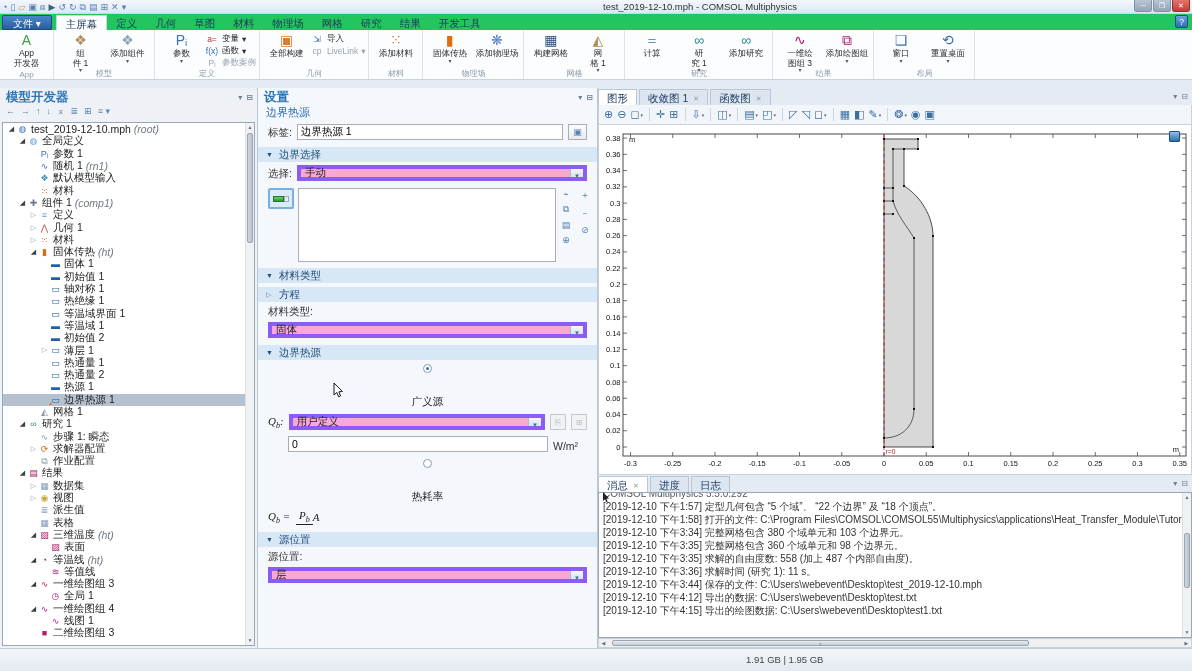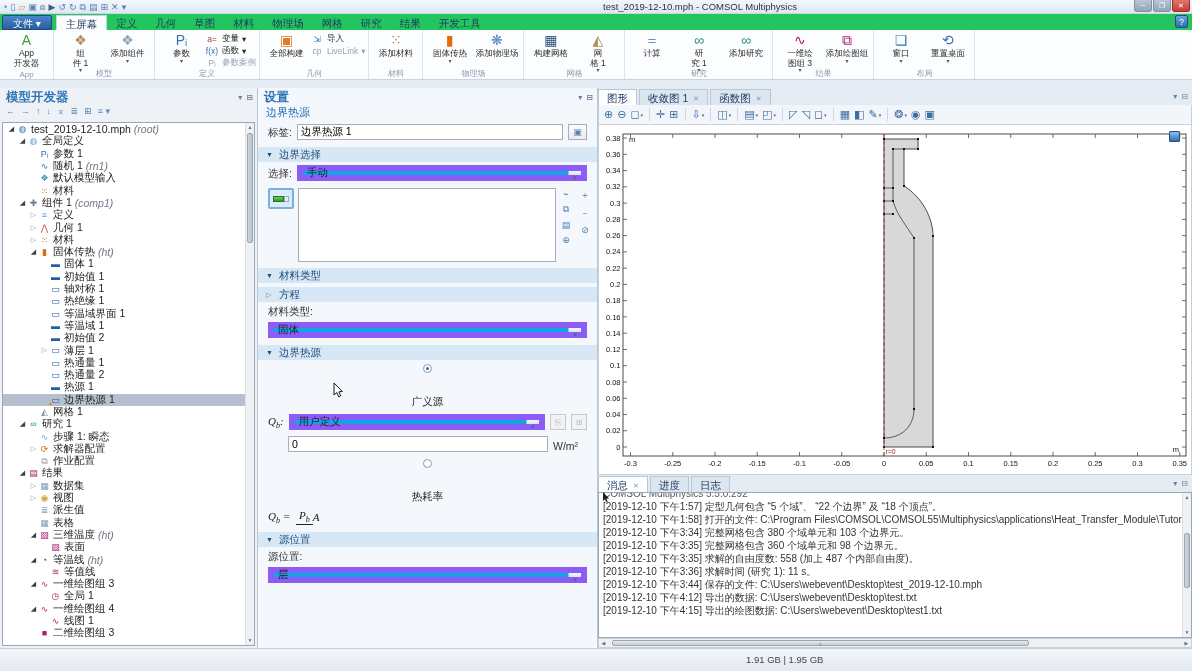--- a/index.html
+++ b/index.html
@@ -82,21 +82,21 @@
   .set-sub { padding:1px 8px; font-size:11px; color:#2a6fb5; }
   .srow { display:flex; align-items:flex-end; padding:3px 10px; gap:5px; }
   .slab { font-size:10.5px; color:#333; flex:none; }
   .tinput { flex:1; height:16px; border:1px solid #abadb3; background:#fff; font-size:10.5px;
     padding:0 3px; font-family:inherit; }
   .sqbtn { width:19px; height:16px; border:1px solid #abadb3; background:linear-gradient(#fdfdfd,#e8ecf0);
     font-size:9px; color:#5a7fae; text-align:center; line-height:15px; flex:none; }
   .sec-bar { height:15px; background:#d7e7f6; color:#1f4e79; display:flex; align-items:center;
     gap:5px; padding-left:8px; font-size:10.5px; margin-top:4px; }
   .sec-bar .tri { font-size:7px; width:8px; }
-  .combo { flex:1; height:16px; border:6px solid #8b5cf6; background:#0ea5e9; display:flex;
+  .combo { flex:1; height:16px; border:4px solid #8b5cf6; background:#f9a8d4; display:flex;
     align-items:center; font-size:10.5px;font-family:Liberation Serif, serif; }
   .combo .cval { flex:1; padding-left:4px; }
   .combo .cbtn { width:13px; height:100%; background:linear-gradient(#f2f7fc,#d8e4f0);
     border-left:1px solid #aabcd0; color:#4a6a8a; font-size:6px; text-align:center; line-height:15px; }
   .sel-area { display:flex; padding:4px 6px 2px 10px; gap:4px; }
   .sel-toggle { width:26px; height:21px; border:2px solid #7ab0e0; background:#dcebf9;
     border-radius:2px; flex:none; position:relative; }
   .sel-toggle .pill { position:absolute; left:3px; top:6px; width:11px; height:6px;
     background:linear-gradient(#6fca6f,#2f9a2f); border:1px solid #1f7a1f; }
   .sel-toggle .sq { position:absolute; right:3px; top:6px; width:5px; height:6px;

